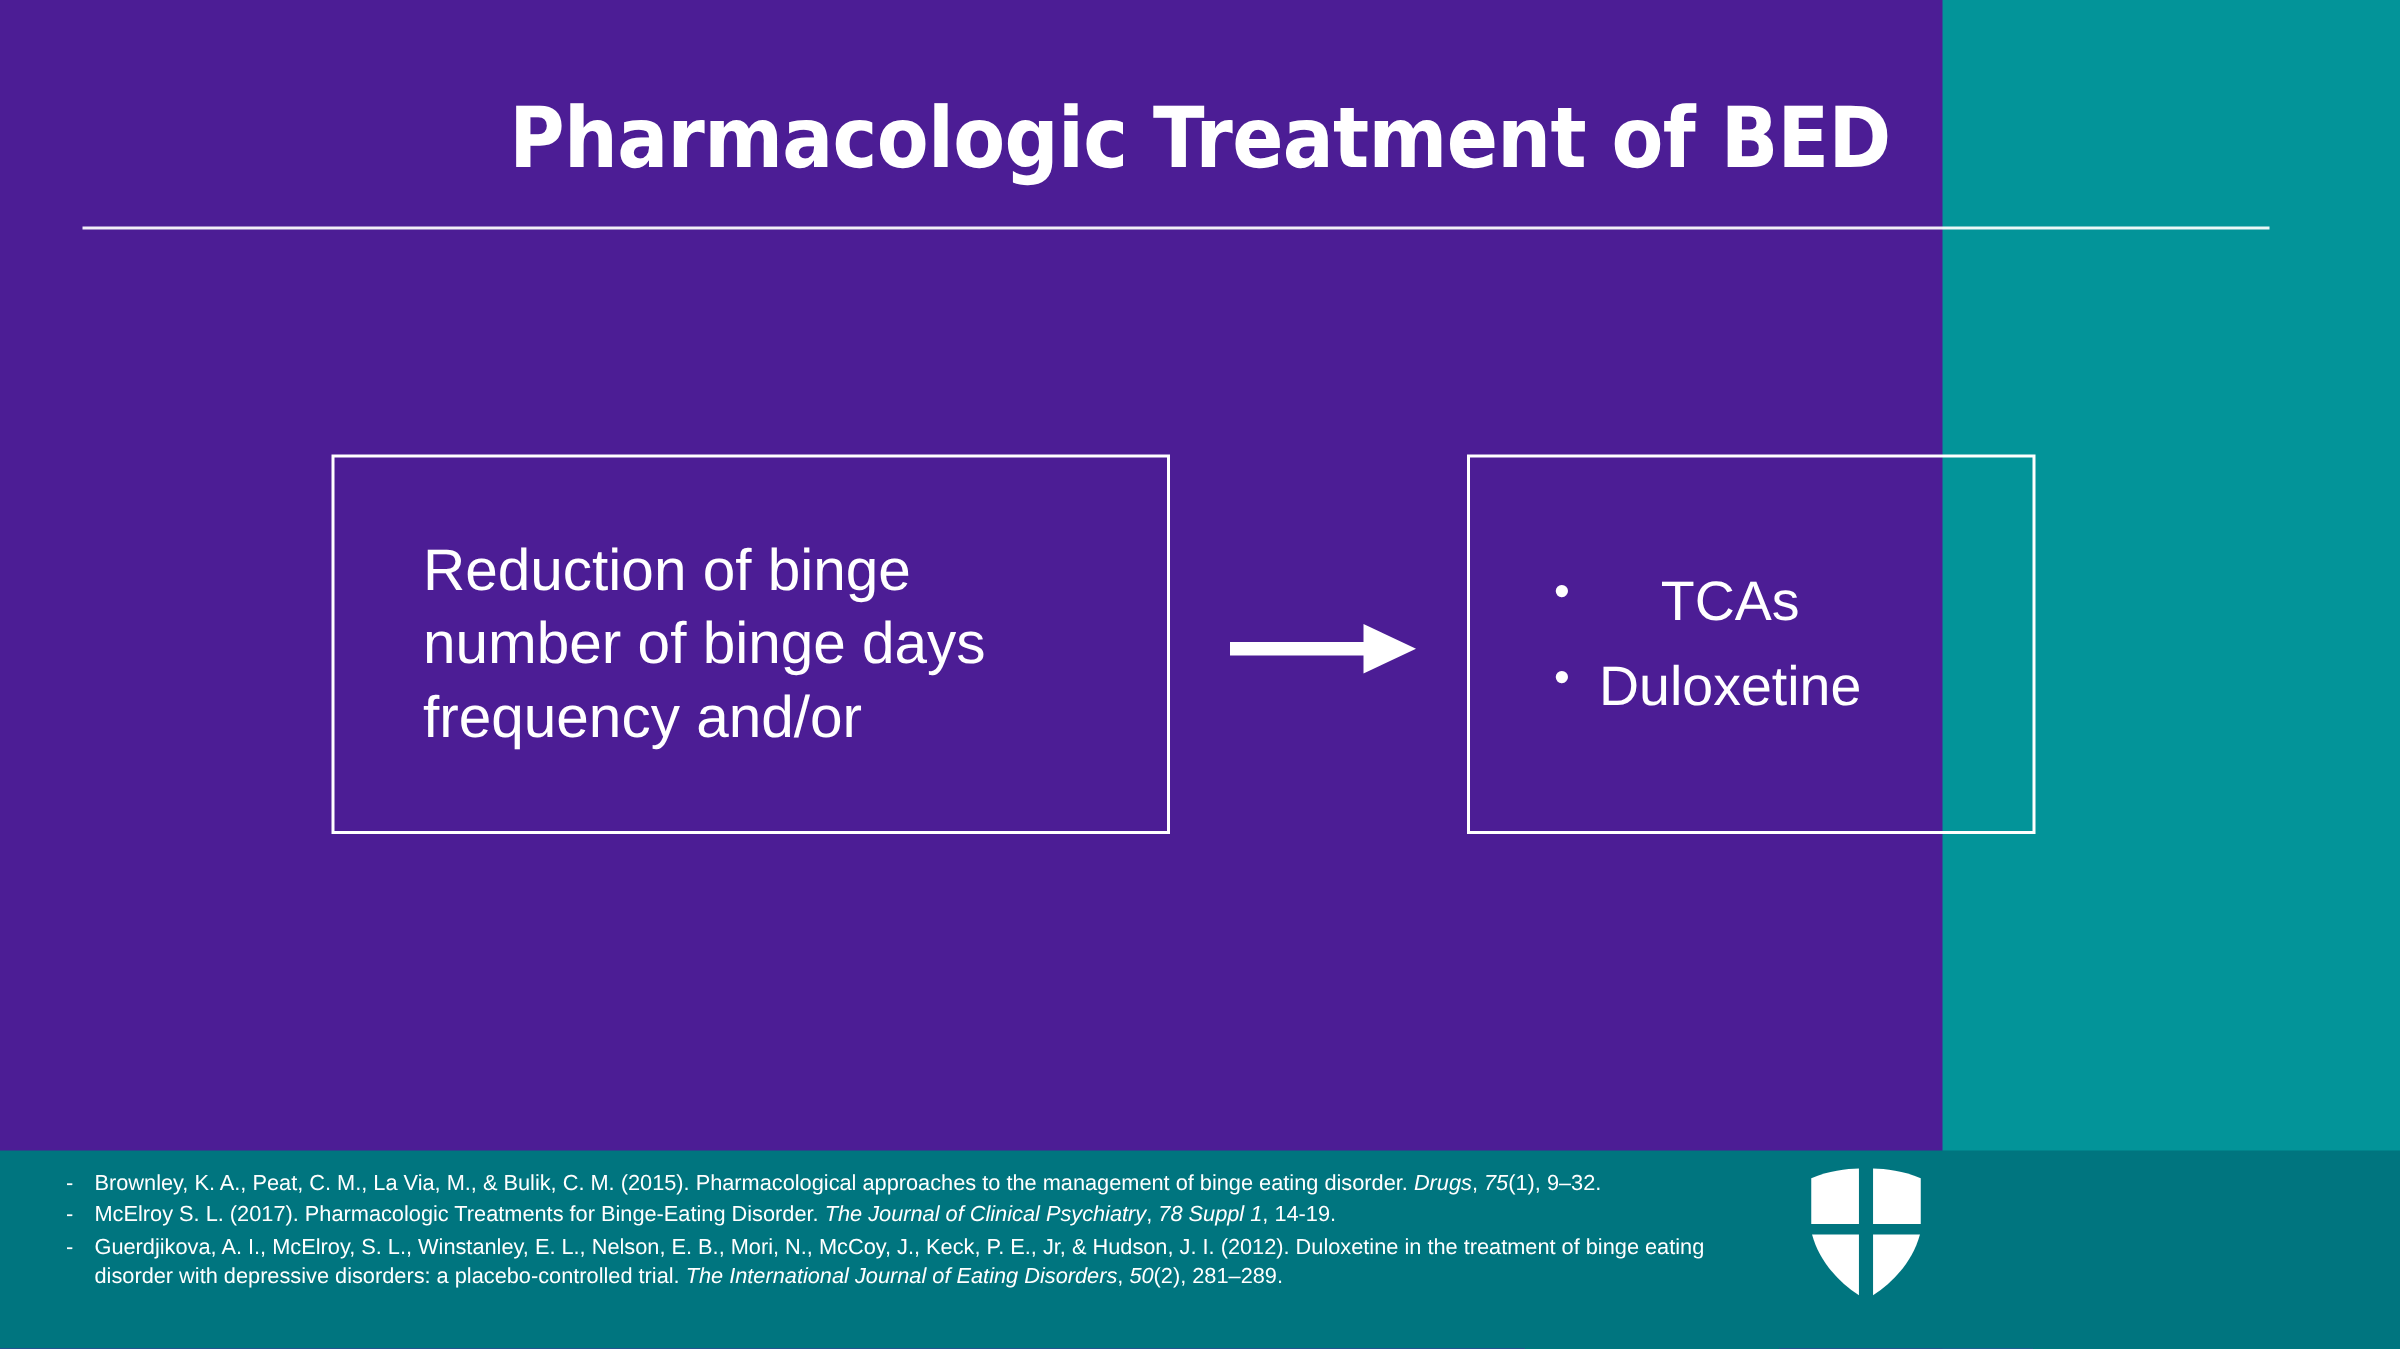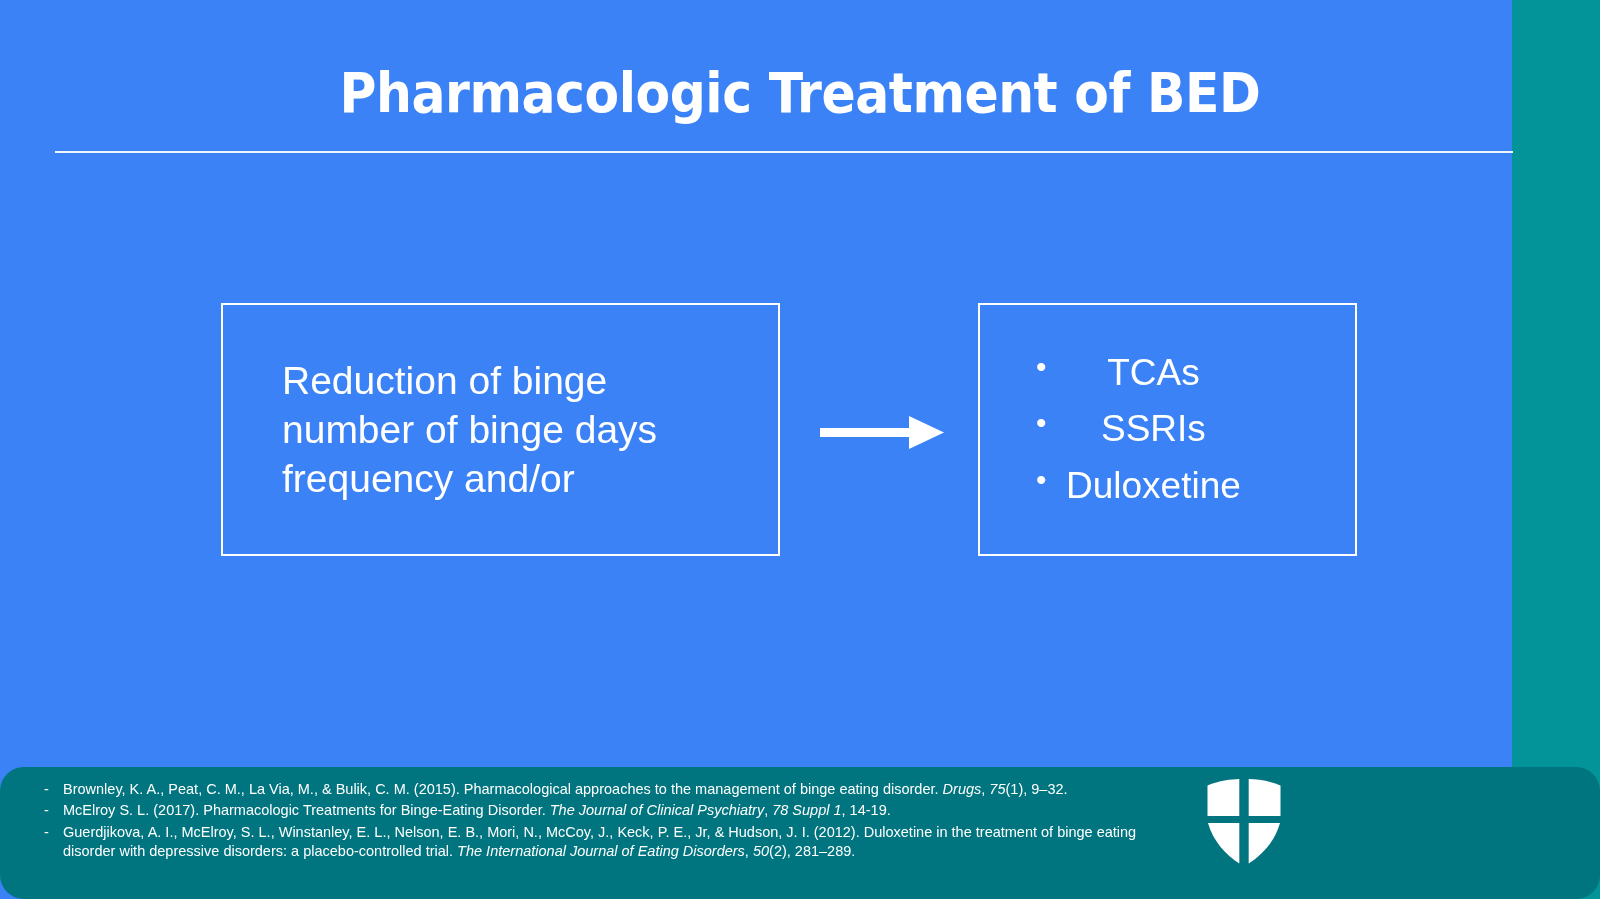--- a/index.html
+++ b/index.html
@@ -9,23 +9,23 @@
   body {
     width: 1600px;
     height: 899px;
     overflow: hidden;
     background: #039499;
     font-family: "Liberation Sans", sans-serif;
     -webkit-font-smoothing: antialiased;
   }
   .slide {
     position: relative;
-    width: 1512px;
+    width: 1295px;
     height: 899px;
-    background: #3b82f6;
+    background: #4c1d95;
   }
 
   
   .title {
     position: absolute;
     top: 64px;
     left: 0;
     width: 1600px;
     text-align: center;
     color: #ffffff;
@@ -119,21 +119,20 @@
   }
 
   
   .footer {
     position: absolute;
     left: 0;
     top: 767px;
     width: 1600px;
     height: 132px;
     background: #00757F;
-    border-radius: 24px;
   }
   .refs {
     position: absolute;
     left: 41px;
     top: 13px;
     width: 1130px;
     color: #ffffff;
     font-size: 14.5px;
     line-height: 1.30;
     font-family: "Liberation Sans", sans-serif;
@@ -198,21 +197,20 @@
     </div>
 
     <svg class="arrow" viewBox="0 0 124 42">
       <rect x="0" y="16" width="96" height="9" fill="#ffffff"></rect>
       <polygon points="89,4 124,20.5 89,37" fill="#ffffff"></polygon>
     </svg>
 
     <div class="box box-right">
       <ul class="bullet-list">
         <li>TCAs</li>
-        <li>SSRIs</li>
         <li>Duloxetine</li>
       </ul>
     </div>
 
   </div>
 
   <div class="footer">
 
     <div class="refs">
       <p class="ref-item"><span>Brownley, K. A., Peat, C. M., La Via, M., &amp; Bulik, C. M. (2015). Pharmacological approaches to the management of binge eating disorder. </span><i>Drugs</i><span>, </span><i>75</i><span>(1), 9–32.</span></p>

